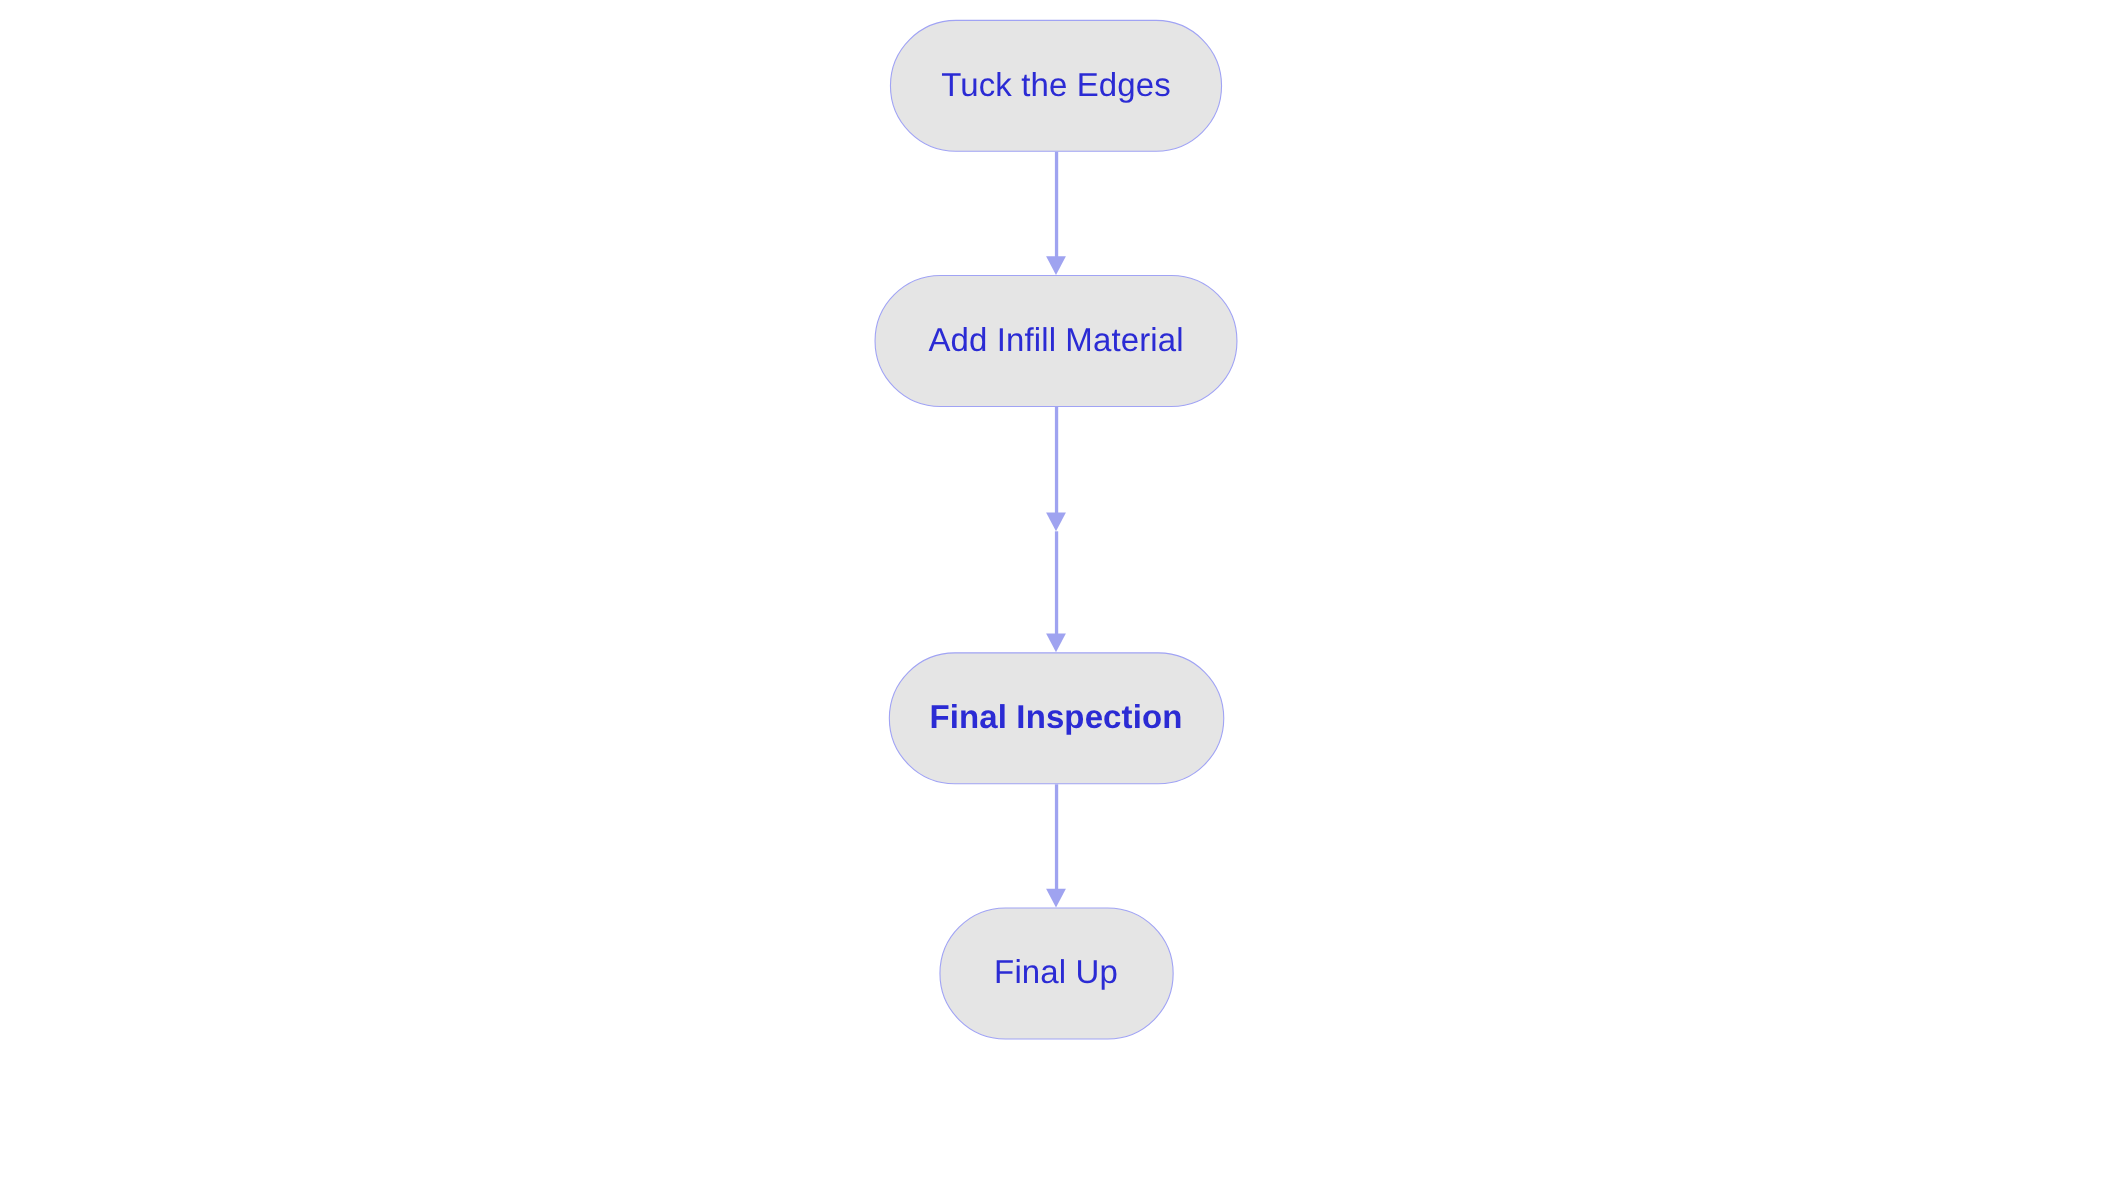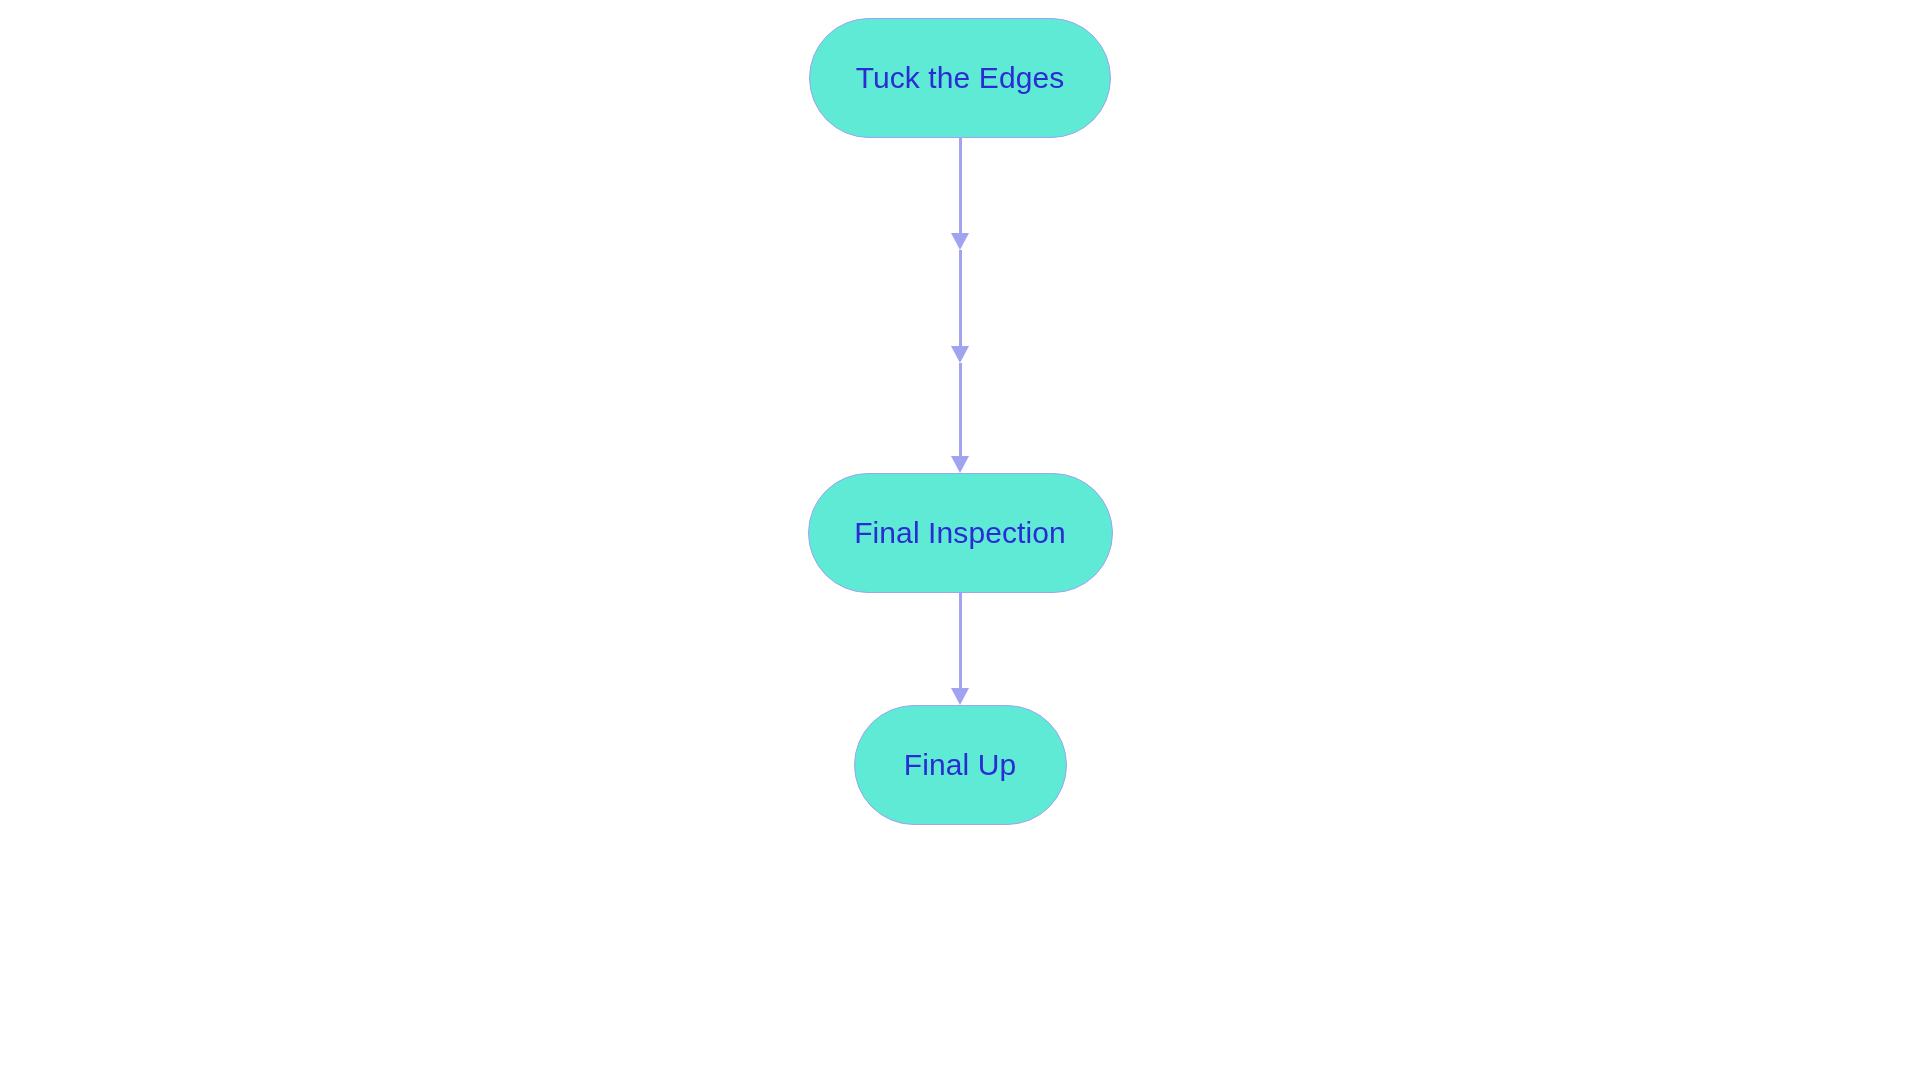--- a/index.html
+++ b/index.html
@@ -32,21 +32,21 @@
     align-items: center;
     justify-content: flex-start;
   }
 
   
   .node {
     box-sizing: border-box;
     display: flex;
     align-items: center;
     justify-content: center;
-    background: #5eead4;
+    background: #e5e5e5;
     border: 1.6px solid #a0a3f4;
     border-radius: 999px;
     color: #2b2bd4;
     font-size: 30px;
     font-weight: 400;
     letter-spacing: 0.1px;
     line-height: 1;
     white-space: nowrap;
     text-align: center;
     height: 120px;
@@ -54,21 +54,21 @@
 
   .node-label {
     color: #2b2bd4;
     font-size: 30px;
     line-height: 1;
   }
 
   .node.n0 { width: 302px; margin-top: 18px; }
   .node.n1 { width: 330px; }
   .node.n2 { width: 285px; }
-  .node.n3 { width: 305px; }
+  .node.n3 { width: 305px; font-weight: bold; }
   .node.n4 { width: 213px; }
 
   
   .connector {
     position: relative;
     width: 20px;
     display: flex;
     flex-direction: column;
     align-items: center;
     justify-content: flex-start;
@@ -102,20 +102,23 @@
 
     <div class="node n0">
       <span class="node-label">Tuck the Edges</span>
     </div>
 
     <div class="connector c0">
       <div class="connector-line"></div>
       <div class="connector-head"></div>
     </div>
 
+    <div class="node n1">
+      <span class="node-label">Add Infill Material</span>
+    </div>
 
     <div class="connector c1">
       <div class="connector-line"></div>
       <div class="connector-head"></div>
     </div>
 
 
     <div class="connector c2">
       <div class="connector-line"></div>
       <div class="connector-head"></div>

